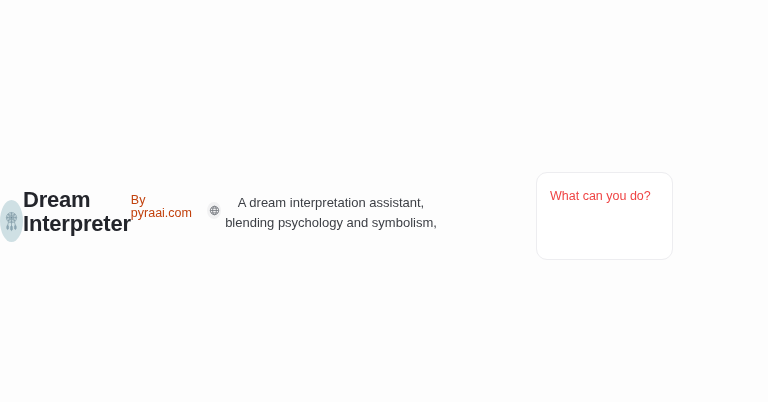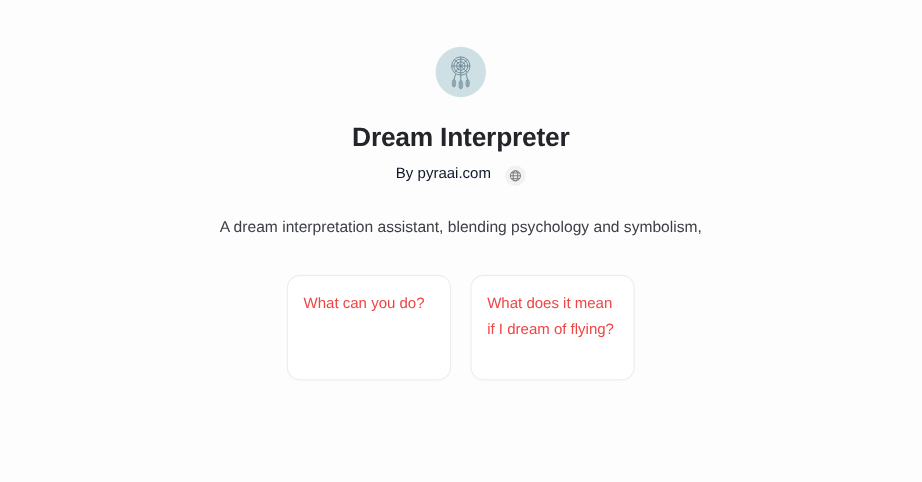--- a/index.html
+++ b/index.html
@@ -14,21 +14,21 @@
     overflow: hidden;
     -webkit-font-smoothing: antialiased;
   }
 
   .page {
     position: relative;
     width: 768px;
     height: 402px;
     box-sizing: border-box;
     display: flex;
-    flex-direction: column;
+    flex-direction: row;
     align-items: center;
   }
 
   
   .avatar {
     margin-top: 39px;
     width: 42px;
     height: 42px;
     border-radius: 50%;
     background: #cfe0e4;
@@ -46,24 +46,24 @@
     font-weight: bold;
     color: #23252b;
     letter-spacing: -0.2px;
     line-height: 1.1;
   }
 
   
   .byline {
     margin-top: 11px;
     display: flex;
-    align-items: flex-start;
+    align-items: flex-end;
     gap: 12px;
     font-size: 12.5px;
-    color: #0f172a;
+    color: #c2410c;
   }
   .byline-text { line-height: 1; }
   .globe-badge {
     width: 17px;
     height: 17px;
     border-radius: 50%;
     background: #f2f2f3;
     display: flex;
     align-items: center;
     justify-content: center;
@@ -147,16 +147,15 @@
       </svg>
     </span>
   </div>
 
   <div class="description">
     <div>A dream interpretation assistant, blending psychology and symbolism,</div>
   </div>
 
   <div class="suggestions">
     <div class="card">What can you do?</div>
-    <div class="card">What does it mean if I dream of flying?</div>
   </div>
 
 </div>
 
 </body></html>

